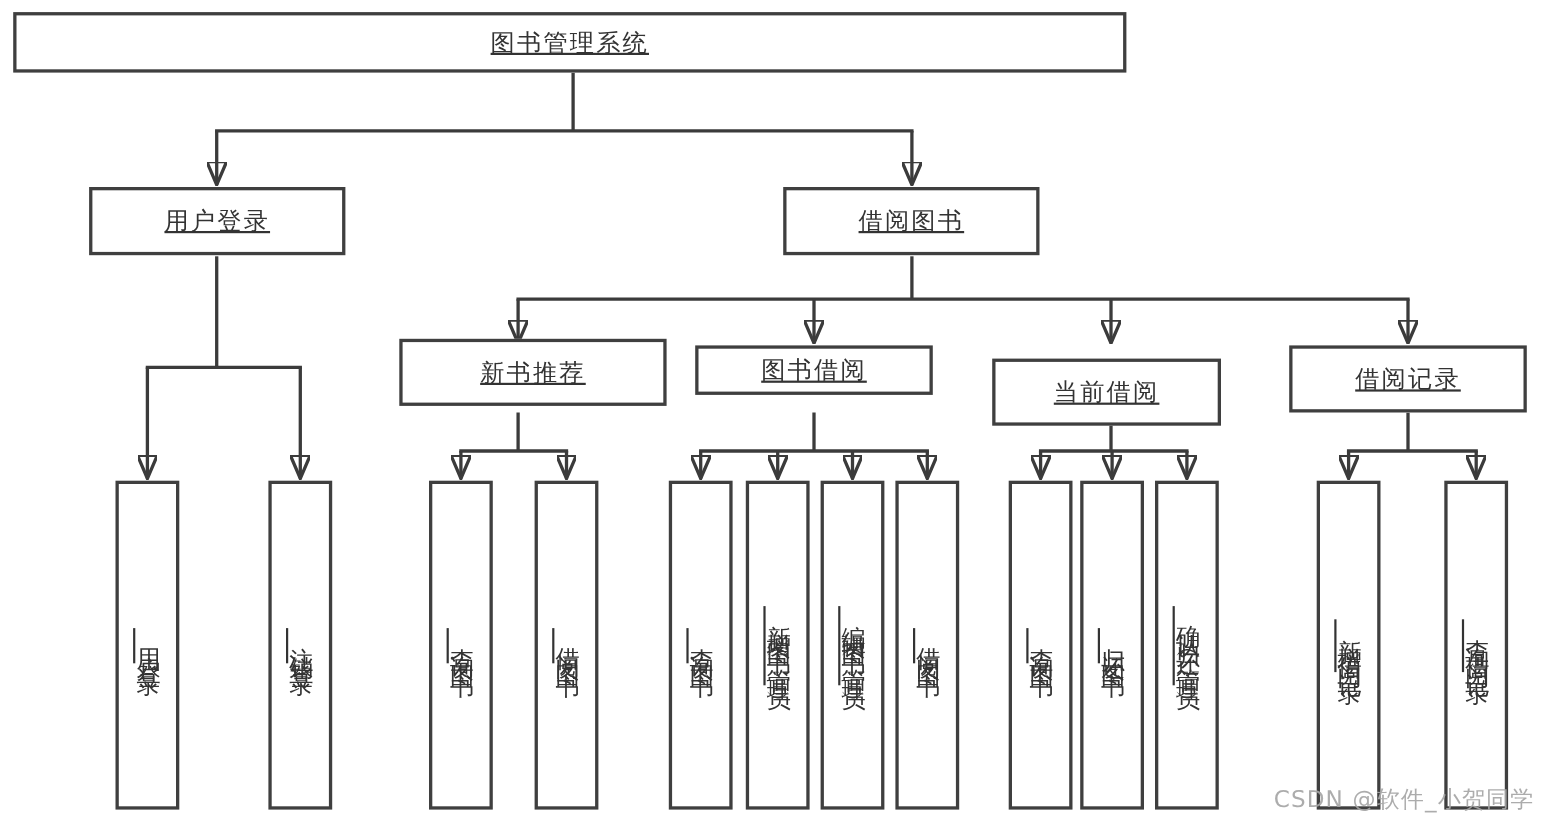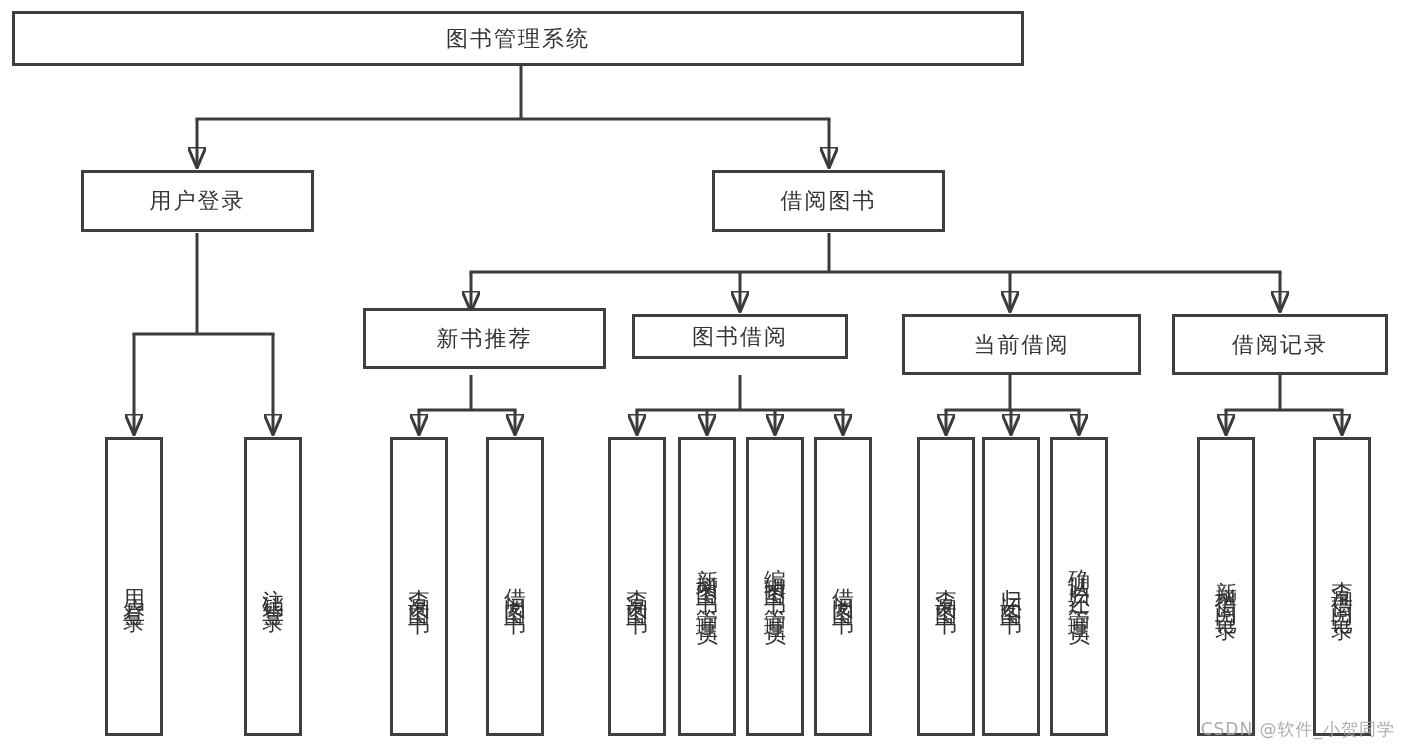--- a/index.html
+++ b/index.html
@@ -12,35 +12,36 @@
   }
   .wires{position:absolute;left:0;top:0;width:1405px;height:747px;}
   .wires path{stroke:#3b3b3b;stroke-width:3;fill:none;}
   .box{
     position:absolute;
     box-sizing:border-box;
     border:3px solid #3f3f3f;
     background:#ffffff;
     display:flex;align-items:center;justify-content:center;
     color:#333333;
+    text-decoration:underline;
   }
   .hbox{font-size:22px;letter-spacing:2px;white-space:nowrap;}
   .vbox{top:437px;width:58px;height:299px;}
   .vtext{
     writing-mode:vertical-rl;
     text-orientation:mixed;
     font-size:22px;
     letter-spacing:8px;
     line-height:1;
     color:#333333;
   }
   .watermark{
     position:absolute;
     right:10px;bottom:6px;
-    font-size:17px;
+    font-size:21px;
     color:#a6a6a6;
     opacity:0.92;
     letter-spacing:1px;
     z-index:5;
     white-space:nowrap;
   }
 </style>
 </head>
 <body>
 
@@ -94,21 +95,21 @@
     <path d="M1342,410 V435" marker-end="url(#arw)"></path>
   </svg>
 
   <div class="box hbox" style="left:12px;top:11px;width:1012px;height:55px">图书管理系统</div>
 
   <div class="box hbox" style="left:81px;top:170px;width:233px;height:62px">用户登录</div>
   <div class="box hbox" style="left:712px;top:170px;width:233px;height:62px">借阅图书</div>
 
   <div class="box hbox" style="left:363px;top:308px;width:243px;height:61px">新书推荐</div>
   <div class="box hbox" style="left:632px;top:314px;width:216px;height:45px">图书借阅</div>
-  <div class="box hbox" style="left:902px;top:314px;width:239px;height:61px">当前借阅</div>
+  <div class="box hbox" style="left:902px;top:326px;width:208px;height:61px">当前借阅</div>
   <div class="box hbox" style="left:1172px;top:314px;width:216px;height:61px">借阅记录</div>
 
   <div class="box vbox" style="left:105px">
     <span class="vtext">用户登录</span>
   </div>
   <div class="box vbox" style="left:244px">
     <span class="vtext">注销登录</span>
   </div>
 
   <div class="box vbox" style="left:390px">

